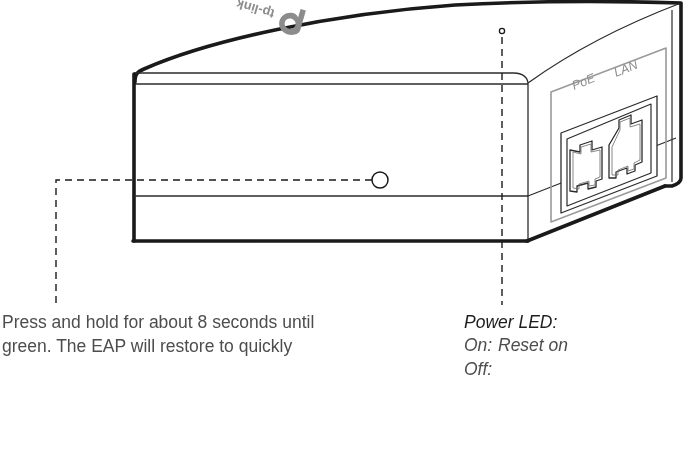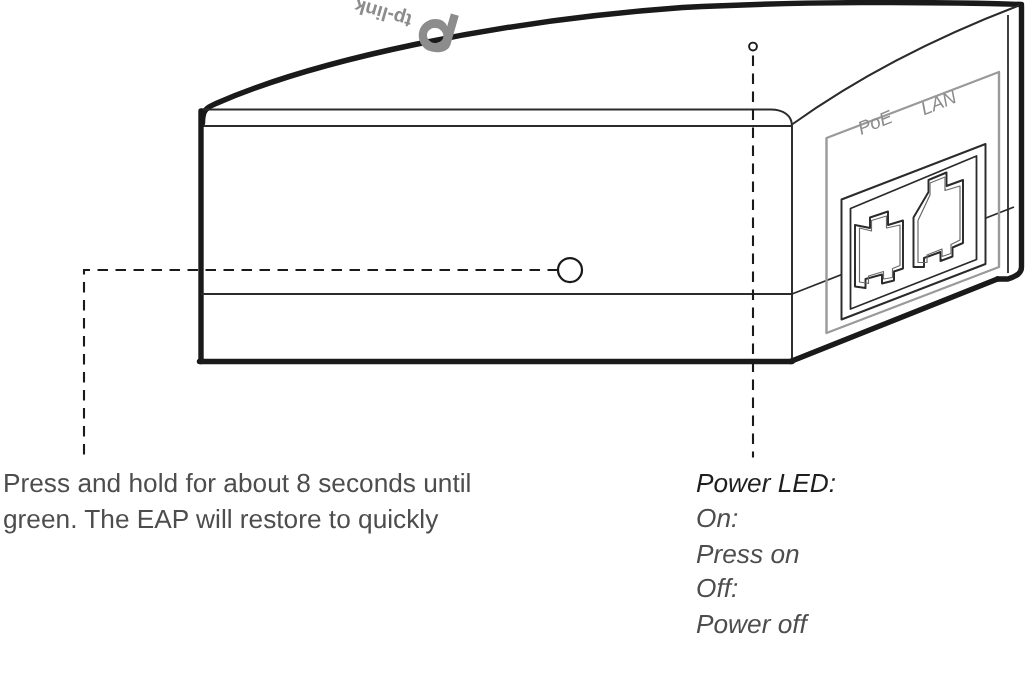--- a/index.html
+++ b/index.html
@@ -46,21 +46,20 @@
     font-size: 17.5px;
     color: #4d4d4d;
     line-height: 23.5px;
   }
   .callout-line {
     display: block;
     white-space: nowrap;
   }
   .state-row {
     display: flex;
-    flex-direction: column;
   }
   .state-key {
     width: 34px;
     flex: none;
   }
 </style>
 </head>
 <body>
 
 <svg id="illustration" viewBox="0 0 689 450" xmlns="http://www.w3.org/2000/svg">
@@ -182,20 +181,19 @@
     <span class="callout-line">Press and hold for about 8 seconds until</span>
     <span class="callout-line">green. The EAP will restore to quickly</span>
   </div>
 </div>
 
 <div class="callout" id="callout-power">
   <div class="callout-title">Power LED:</div>
   <div class="callout-body">
     <div class="state-row">
       <span class="state-key">On:</span>
-      <span>Press on</span>
+      <span>Reset on</span>
     </div>
     <div class="state-row">
       <span class="state-key">Off:</span>
-      <span>Power off</span>
     </div>
   </div>
 </div>
 
 </body></html>

